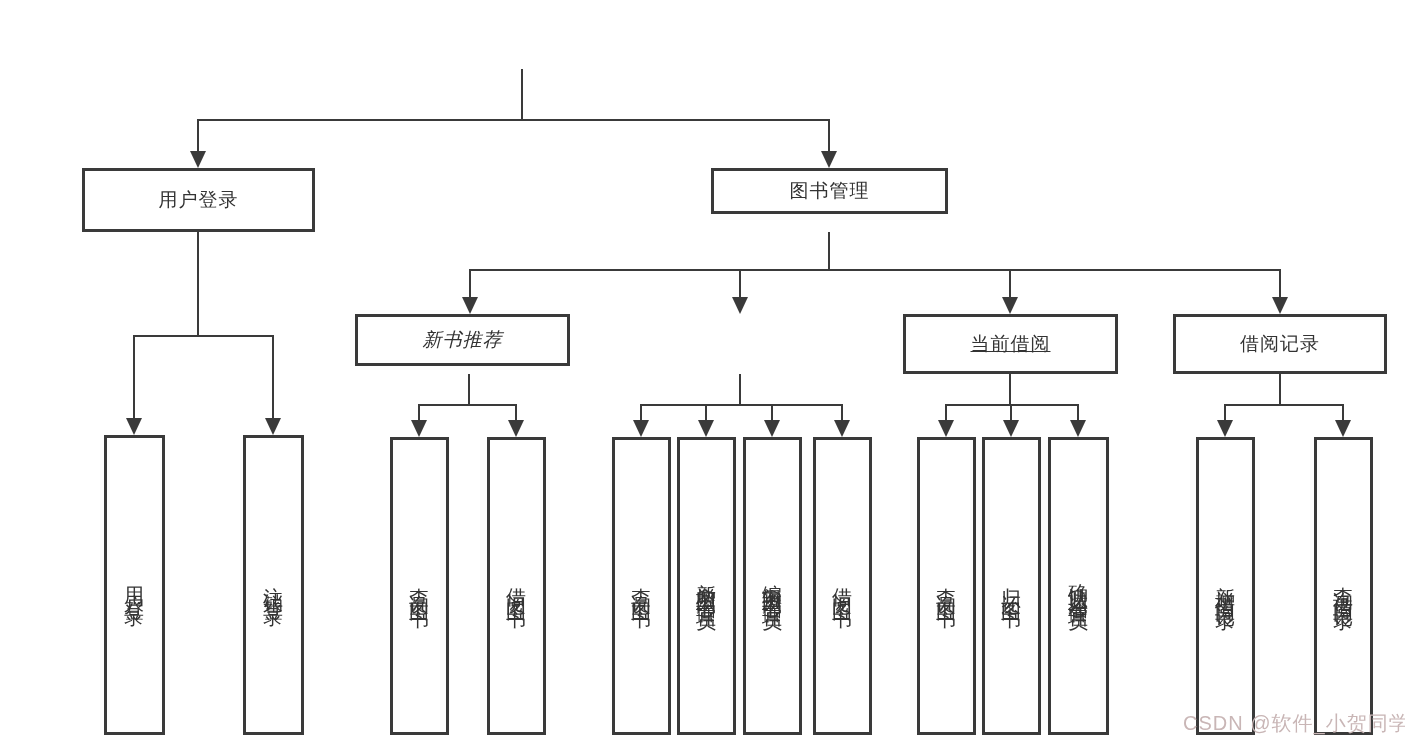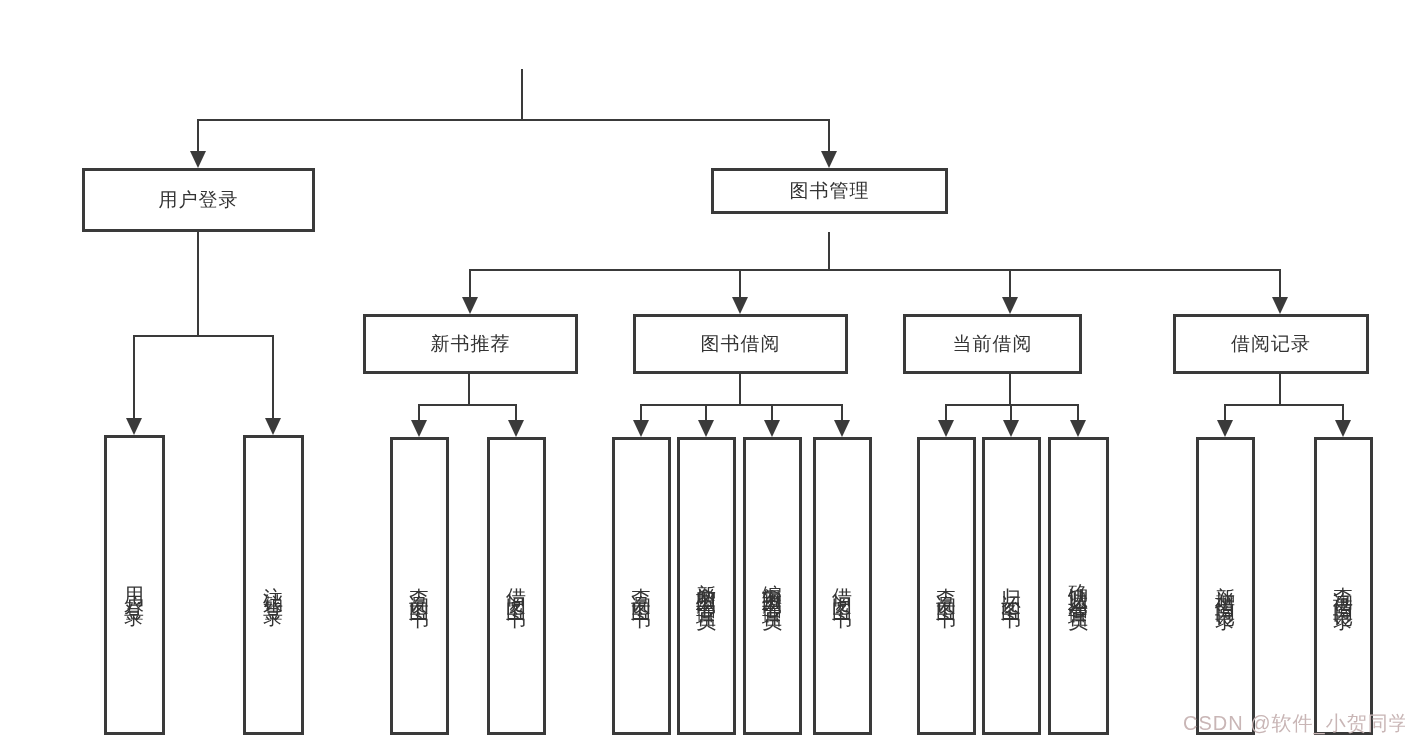--- a/index.html
+++ b/index.html
@@ -94,30 +94,27 @@
   <div class="hl" style="left:469px; top:269px; width:811px;"></div>
   <div class="vl" style="left:469px; top:269px; height:29px;"></div>
   <div class="ar" style="left:462px; top:297px;"></div>
   <div class="vl" style="left:739px; top:269px; height:29px;"></div>
   <div class="ar" style="left:732px; top:297px;"></div>
   <div class="vl" style="left:1009px; top:269px; height:29px;"></div>
   <div class="ar" style="left:1002px; top:297px;"></div>
   <div class="vl" style="left:1279px; top:269px; height:29px;"></div>
   <div class="ar" style="left:1272px; top:297px;"></div>
 
-  <div class="box" style="left:363px; top:314px; width:215px; height:60px;">
+  <div class="box" style="left:355px; top:314px; width:215px; height:52px;font-style:italic;">
     <span>新书推荐</span>
   </div>
-  <div class="box" style="left:633px; top:314px; width:215px; height:60px;">
-    <span>图书借阅</span>
-  </div>
-  <div class="box" style="left:903px; top:314px; width:179px; height:60px;">
+  <div class="box" style="left:903px; top:314px; width:215px; height:60px;text-decoration:underline;">
     <span>当前借阅</span>
   </div>
-  <div class="box" style="left:1173px; top:314px; width:196px; height:60px;justify-content:center;">
+  <div class="box" style="left:1173px; top:314px; width:214px; height:60px;justify-content:center;">
     <span>借阅记录</span>
   </div>
 
   <div class="vl" style="left:468px; top:374px; height:32px;"></div>
   <div class="vl" style="left:739px; top:374px; height:32px;"></div>
   <div class="vl" style="left:1009px; top:374px; height:32px;"></div>
   <div class="vl" style="left:1279px; top:374px; height:32px;"></div>
 
   <div class="hl" style="left:418px; top:404px; width:99px;"></div>
   <div class="vl" style="left:418px; top:404px; height:17px;"></div>

